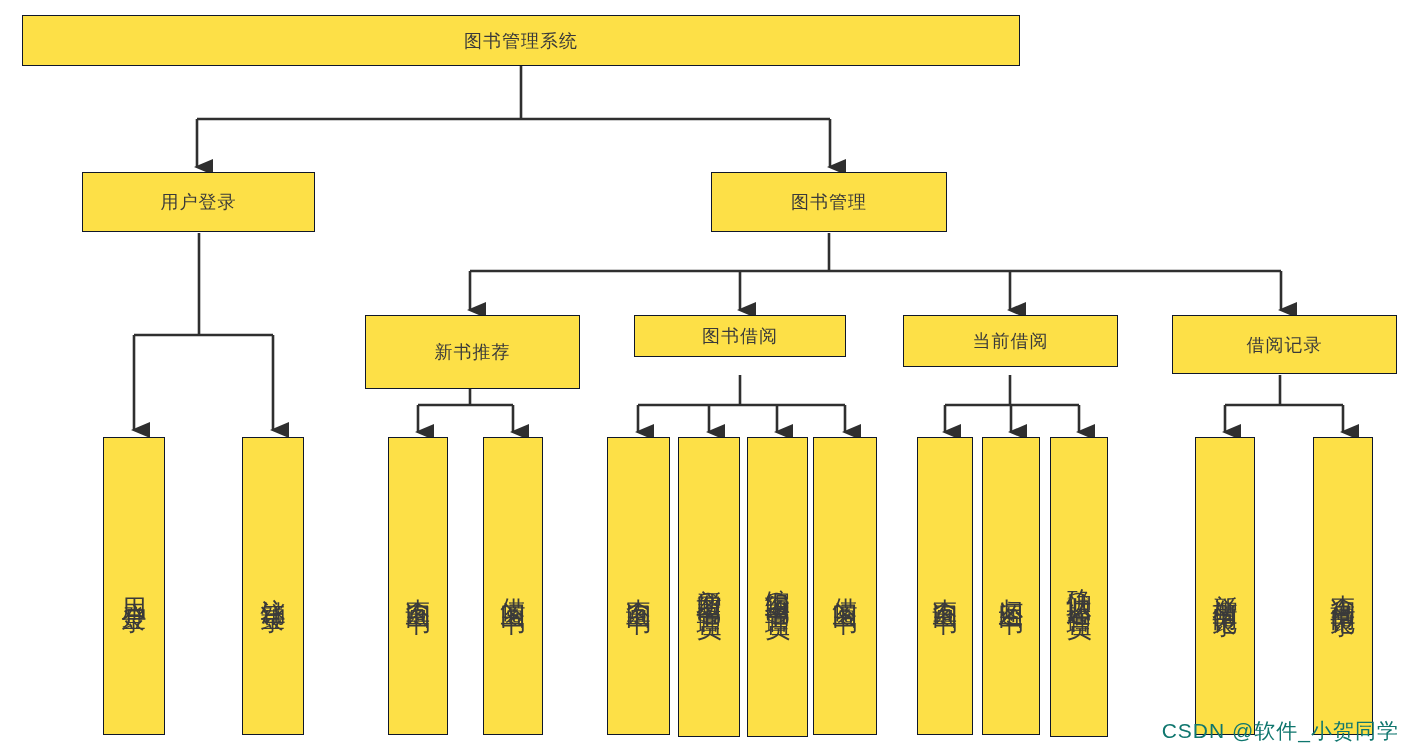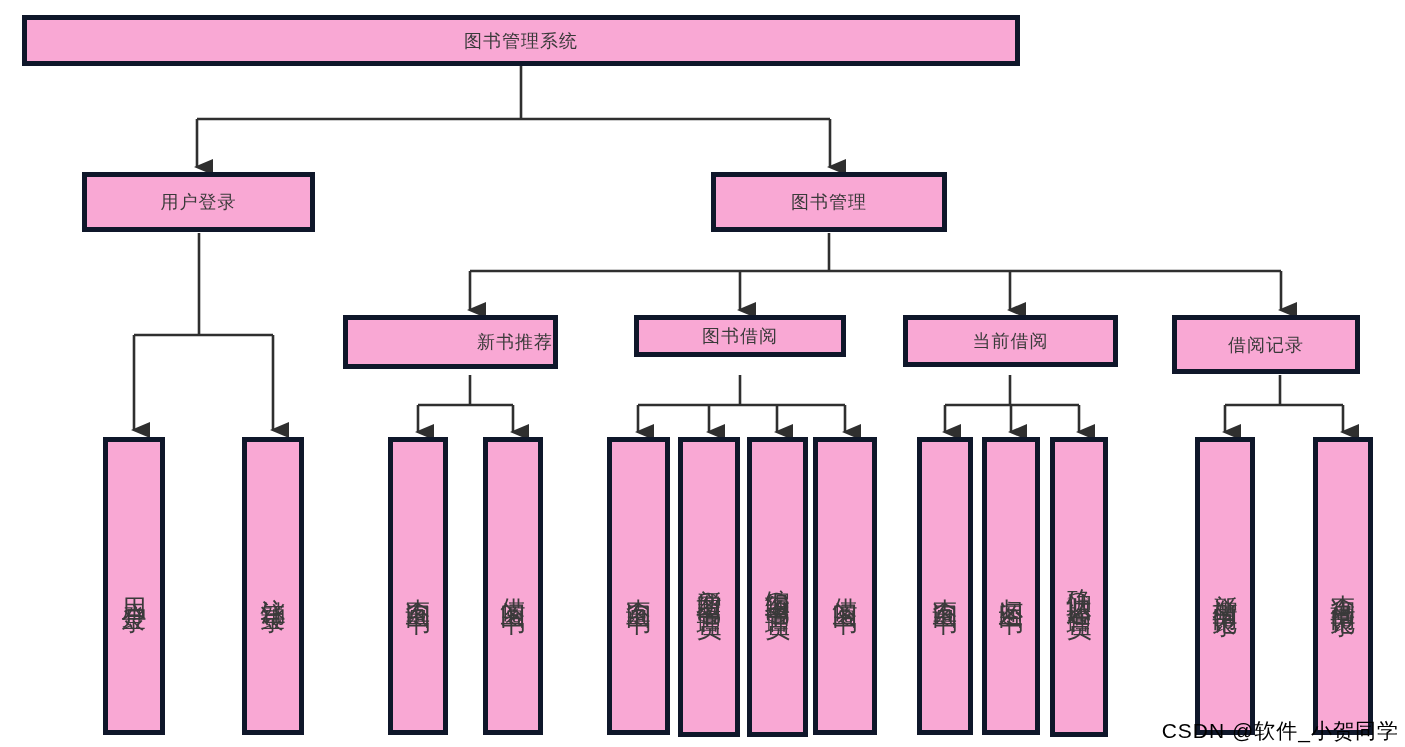--- a/index.html
+++ b/index.html
@@ -19,65 +19,65 @@
     position: absolute;
     left: 0;
     top: 0;
     width: 1405px;
     height: 747px;
     pointer-events: none;
   }
   .node {
     position: absolute;
     box-sizing: border-box;
-    background: #f9a8d4;
-    border: 5px solid #0f172a;
+    background: #fde047;
+    border: 1px solid #0f172a;
     color: #3a3a3a;
     display: flex;
     align-items: center;
     justify-content: center;
     text-align: center;
     z-index: 2;
   }
   .node.h-node {
     font-size: 18px;
     letter-spacing: 1px;
   }
   .node.leaf {
     font-size: 25px;
     letter-spacing: 4px;
     writing-mode: vertical-rl;
     line-height: 1;
   }
   .root-box   { left: 22px;  top: 15px;  width: 998px; height: 51px; }
   .l2-a       { left: 82px;  top: 172px; width: 233px; height: 60px; }
   .l2-b       { left: 711px; top: 172px; width: 236px; height: 60px; font-family: Liberation Serif, serif; }
-  .l3-a       { left: 343px; top: 315px; width: 215px; height: 54px; justify-content: flex-end; }
+  .l3-a       { left: 365px; top: 315px; width: 215px; height: 74px; }
   .l3-b       { left: 634px; top: 315px; width: 212px; height: 42px; }
   .l3-c       { left: 903px; top: 315px; width: 215px; height: 52px; }
-  .l3-d       { left: 1172px;top: 315px; width: 188px; height: 59px; }
+  .l3-d       { left: 1172px;top: 315px; width: 225px; height: 59px; }
   .leaf-0  { left: 103px;  top: 437px; width: 62px; height: 298px; }
   .leaf-1  { left: 242px;  top: 437px; width: 62px; height: 298px; }
   .leaf-2  { left: 388px;  top: 437px; width: 60px; height: 298px; }
   .leaf-3  { left: 483px;  top: 437px; width: 60px; height: 298px; }
   .leaf-4  { left: 607px;  top: 437px; width: 63px; height: 298px; }
   .leaf-5  { left: 678px;  top: 437px; width: 62px; height: 300px; }
   .leaf-6  { left: 747px;  top: 437px; width: 61px; height: 300px; }
   .leaf-7  { left: 813px;  top: 437px; width: 64px; height: 298px; }
   .leaf-8  { left: 917px;  top: 437px; width: 56px; height: 298px; }
   .leaf-9  { left: 982px;  top: 437px; width: 58px; height: 298px; }
   .leaf-10 { left: 1050px; top: 437px; width: 58px; height: 300px; }
   .leaf-11 { left: 1195px; top: 437px; width: 60px; height: 298px; }
   .leaf-12 { left: 1313px; top: 437px; width: 60px; height: 298px; }
   .watermark {
     position: absolute;
     right: 6px;
     bottom: 2px;
     font-size: 21px;
-    color: #000000;
+    color: #0f766e;
     letter-spacing: 1px;
     z-index: 3;
     white-space: nowrap;
   }
 </style>
 </head>
 <body>
 
 <div class="canvas">
 

